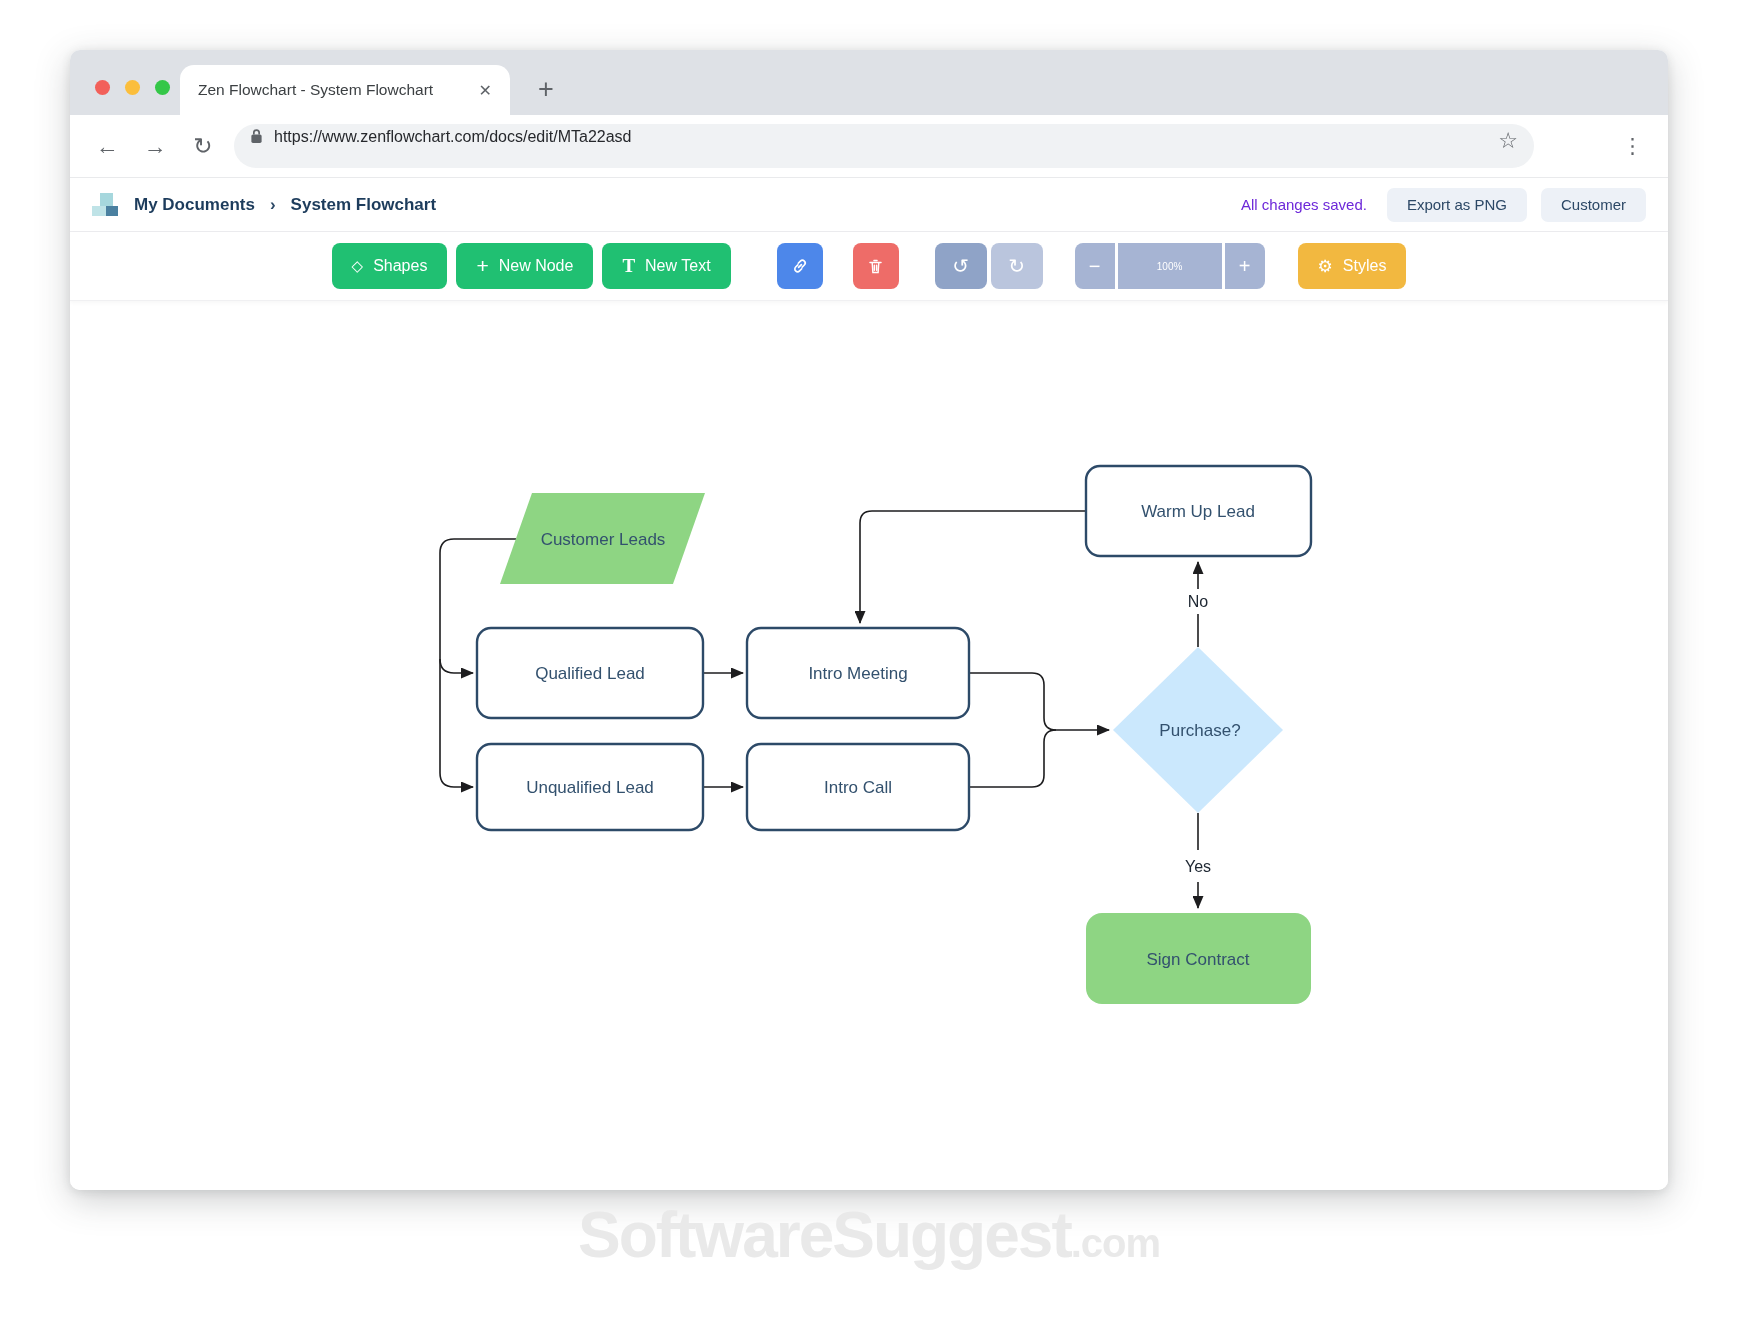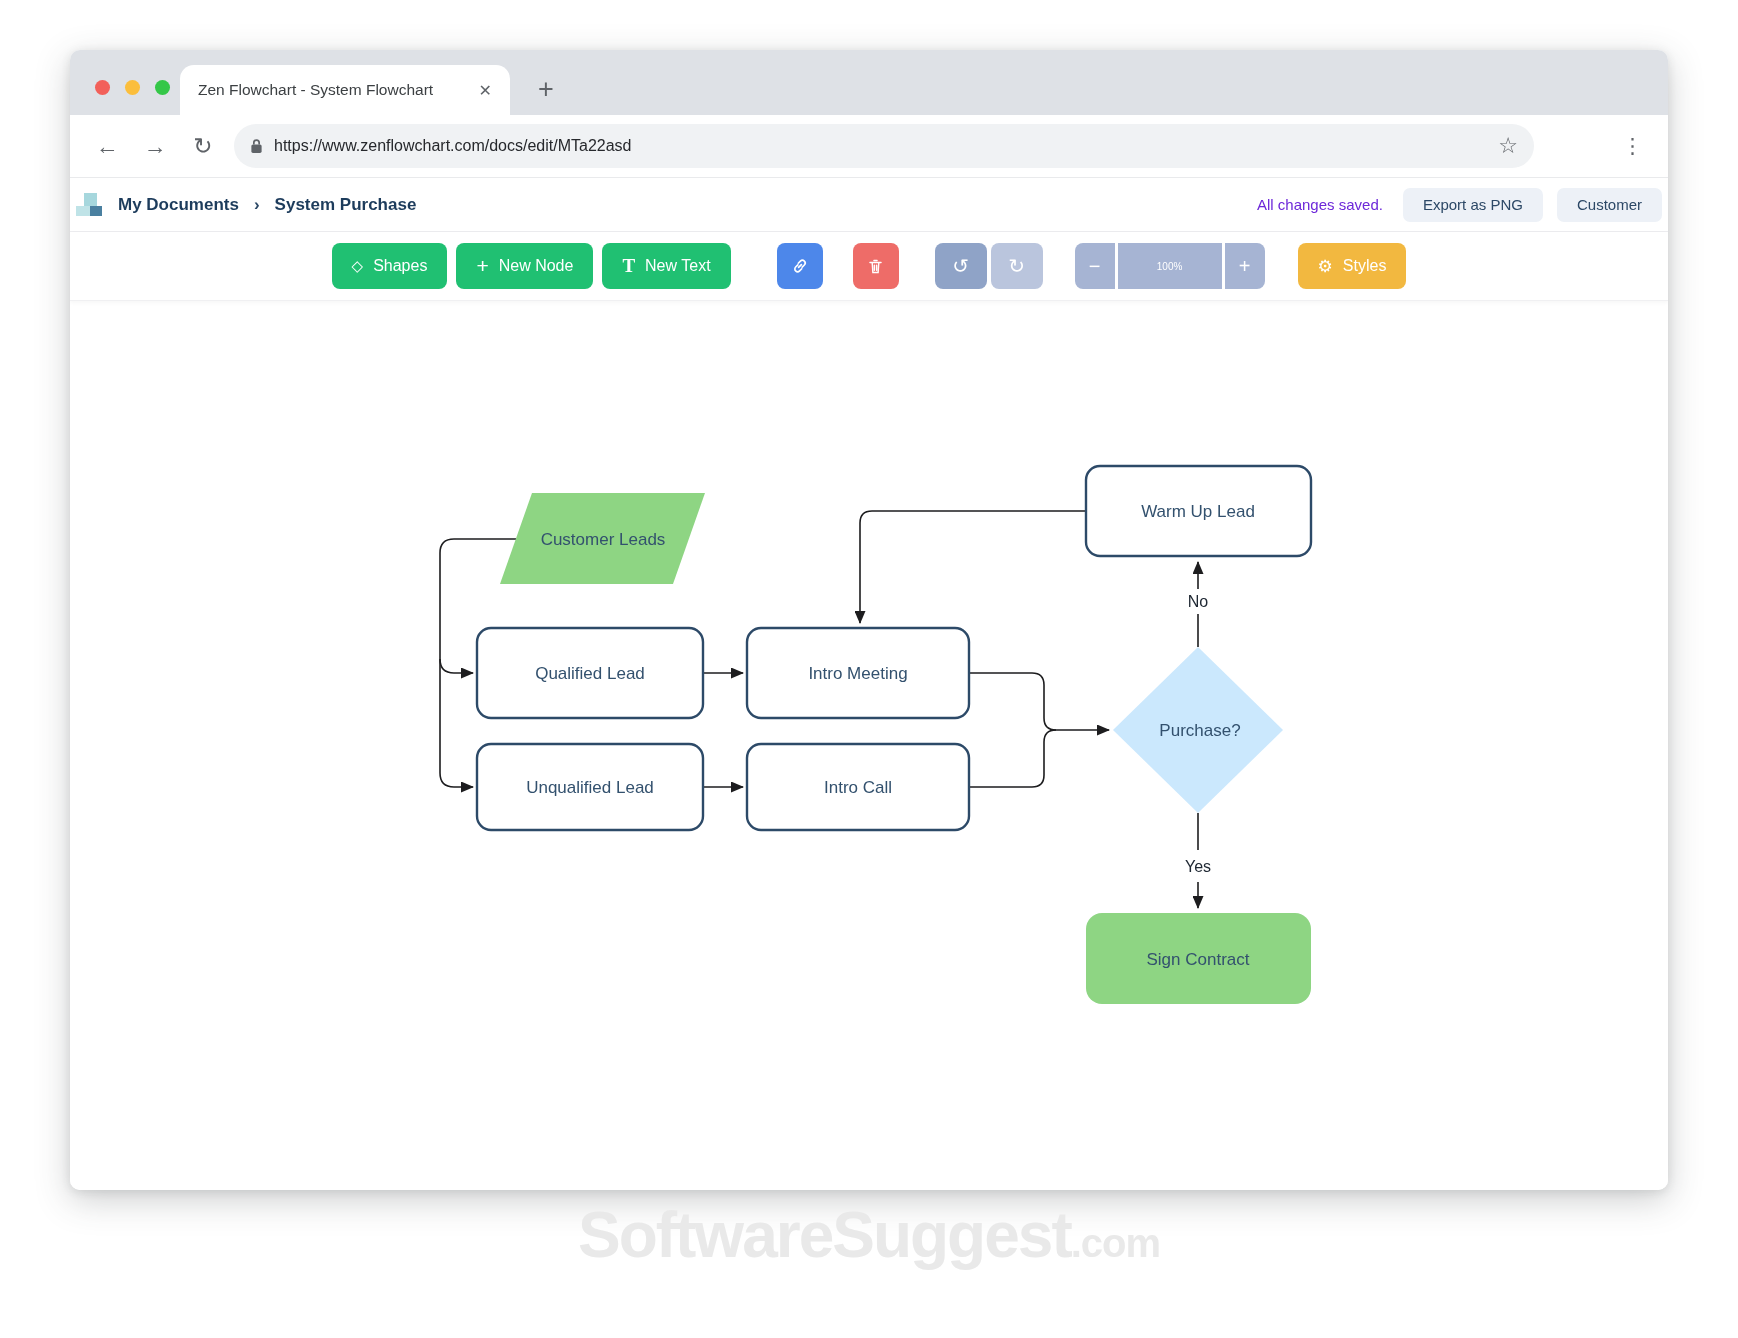--- a/index.html
+++ b/index.html
@@ -22,28 +22,28 @@
   .tab-title{flex:1;font-size:15.5px;color:#3c4043;white-space:nowrap;overflow:hidden;}
   .tab-close{color:#5f6368;font-size:16px;margin-left:8px;}
   .newtab{position:absolute;left:468px;bottom:12px;color:#5f6368;font-size:27px;font-weight:300;line-height:1;}
 
   
   .urlrow{height:63px;background:#fff;display:flex;align-items:center;
           padding:0 24px;box-sizing:border-box;border-bottom:1px solid #e9eaec;flex:none;}
   .navic{color:#5f6368;font-size:23px;line-height:1;width:26px;text-align:center;}
   .navic + .navic{margin-left:22px;}
   .urlpill{margin-left:18px;width:1300px;height:44px;border-radius:22px;background:#f0f2f4;
-           display:flex;align-items:center;padding:16px 16px;box-sizing:border-box;}
+           display:flex;align-items:flex-start;padding:4px 16px;box-sizing:border-box;}
   .urltext{flex:1;font-size:16px;color:#26282c;margin-left:11px;white-space:nowrap;}
   .star{color:#5f6368;font-size:22px;}
   .menudots{margin-left:auto;color:#5f6368;font-size:21px;letter-spacing:1px;}
 
   
   .appheader{height:54px;background:#fff;display:flex;align-items:center;
-             padding:0 6px;box-sizing:border-box;border-bottom:1px solid #ececef;flex:none;}
+             padding:0 22px;box-sizing:border-box;border-bottom:1px solid #ececef;flex:none;}
   .logo{position:relative;width:27px;height:25px;margin-right:15px;flex:none;}
   .logo i{position:absolute;display:block;}
   .logo .sq-top{left:8px;top:1px;width:13px;height:13px;background:#a6d7dd;}
   .logo .sq-left{left:0;top:14px;width:14px;height:10px;background:#bfe3e7;}
   .logo .sq-right{left:14px;top:14px;width:12px;height:10px;background:#4a80a0;}
   .crumb{font-size:17px;font-weight:600;color:#1d3c5c;}
   .crumb-sep{margin:0 15px;color:#2c4866;font-size:17px;font-weight:600;}
   .hspacer{flex:1;}
   .saved{font-size:15px;color:#6d28d9;margin-right:20px;}
   .btn-light{height:34px;border-radius:7px;background:#edf1f7;color:#2c4866;
@@ -125,21 +125,21 @@
     </div>
 
     <div class="appheader">
       <span class="logo">
         <i class="sq-top"></i>
           <i class="sq-left"></i>
           <i class="sq-right"></i>
       </span>
       <span class="crumb">My Documents</span>
       <span class="crumb-sep">›</span>
-      <span class="crumb">System Purchase</span>
+      <span class="crumb">System Flowchart</span>
       <span class="hspacer"></span>
       <span class="saved">All changes saved.</span>
       <div class="btn-light" style="margin-left:0;">Export as PNG</div>
       <div class="btn-light">Customer</div>
     </div>
 
     <div class="toolbar">
       <div class="tbtn btn-green">
         <span class="ic icon-diamond">◇</span>
         <span>Shapes</span>

